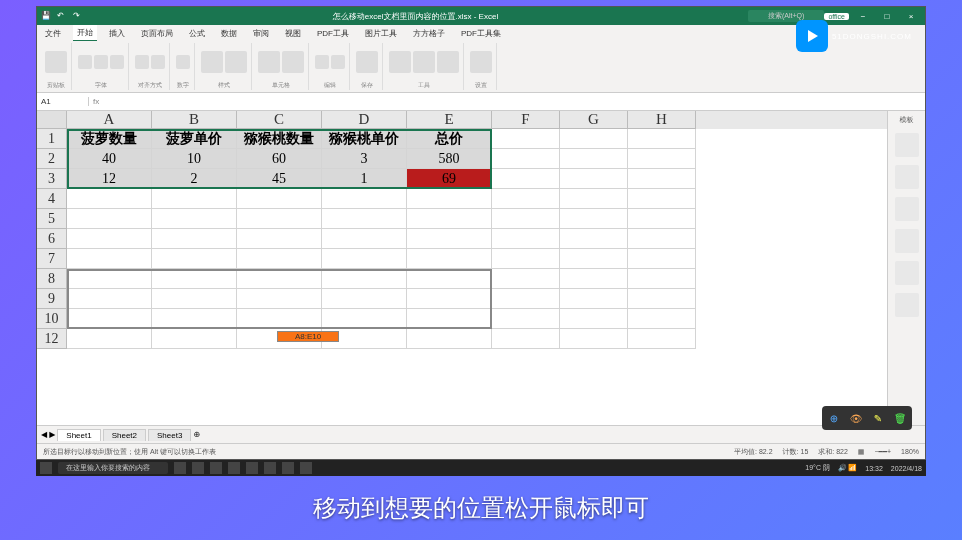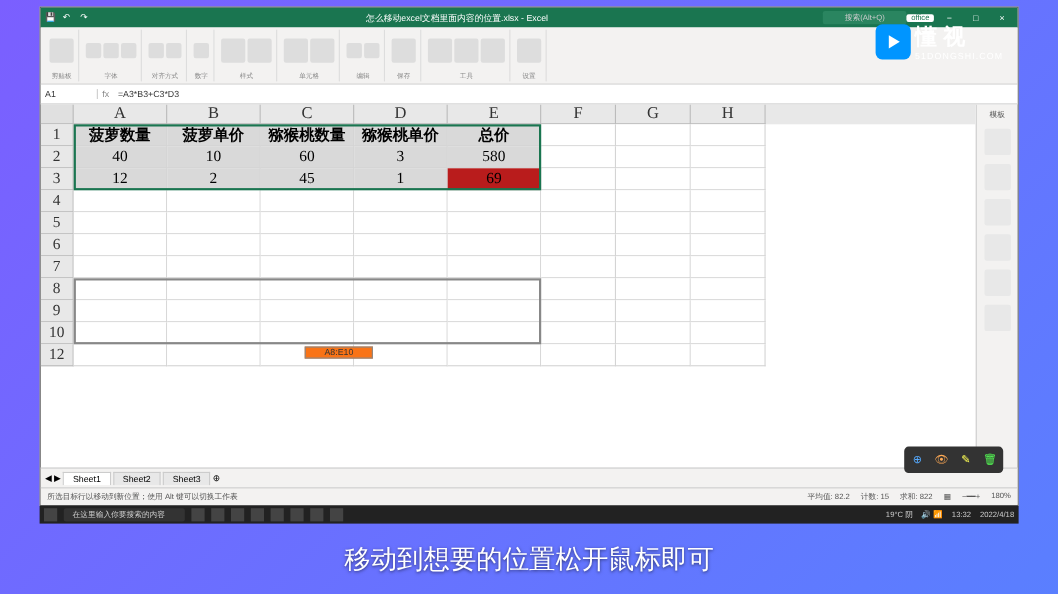--- a/index.html
+++ b/index.html
@@ -78,20 +78,34 @@
     <div class="title">怎么移动excel文档里面内容的位置.xlsx - Excel</div>
     <div class="search">搜索(Alt+Q)</div>
     <div class="right">
       <span class="office">office</span>
       <span class="winbtn">−</span>
       <span class="winbtn">□</span>
       <span class="winbtn">×</span>
     </div>
   </div>
 
+  <div class="menubar">
+    <span class="tab">文件</span>
+    <span class="tab active">开始</span>
+    <span class="tab">插入</span>
+    <span class="tab">页面布局</span>
+    <span class="tab">公式</span>
+    <span class="tab">数据</span>
+    <span class="tab">审阅</span>
+    <span class="tab">视图</span>
+    <span class="tab">PDF工具</span>
+    <span class="tab">图片工具</span>
+    <span class="tab">方方格子</span>
+    <span class="tab">PDF工具集</span>
+  </div>
 
   <div class="ribbon">
     <div class="ribbon-group">
         <div class="icons">
           <div class="ribbon-icon lg"></div>
         </div>
         <div class="label">剪贴板</div>
       </div>
     <div class="ribbon-group">
         <div class="icons">
@@ -153,21 +167,20 @@
         <div class="icons">
           <div class="ribbon-icon lg"></div>
         </div>
         <div class="label">设置</div>
       </div>
   </div>
 
   <div class="formulabar">
     <div class="namebox">A1</div>
     <div class="formula-fx">fx</div>
-    <div class="formula-input">=A3*B3+C3*D3</div>
   </div>
 
   <div class="sheet-area">
     <div class="grid">
       <div class="col-headers">
         <div class="corner"></div>
         <div class="ch wide">A</div>
         <div class="ch wide">B</div>
         <div class="ch wide">C</div>
         <div class="ch wide">D</div>
@@ -351,21 +364,20 @@
     <span>19°C 阴</span>
     <span>🔊 📶</span>
     <span>13:32</span>
     <span>2022/4/18</span>
   </div>
 </div>
 
 <div class="logo">
   <div class="play"></div>
   <div>
-    <div>懂 视</div>
     <div class="sub">51DONGSHI.COM</div>
   </div>
 </div>
 
 <div class="float-toolbar">
   <span style="color:#5af">⊕</span>
   <span style="color:#fa5">👁</span>
   <span style="color:#ff5">✎</span>
   <span style="color:#5f5">🗑</span>
 </div>

